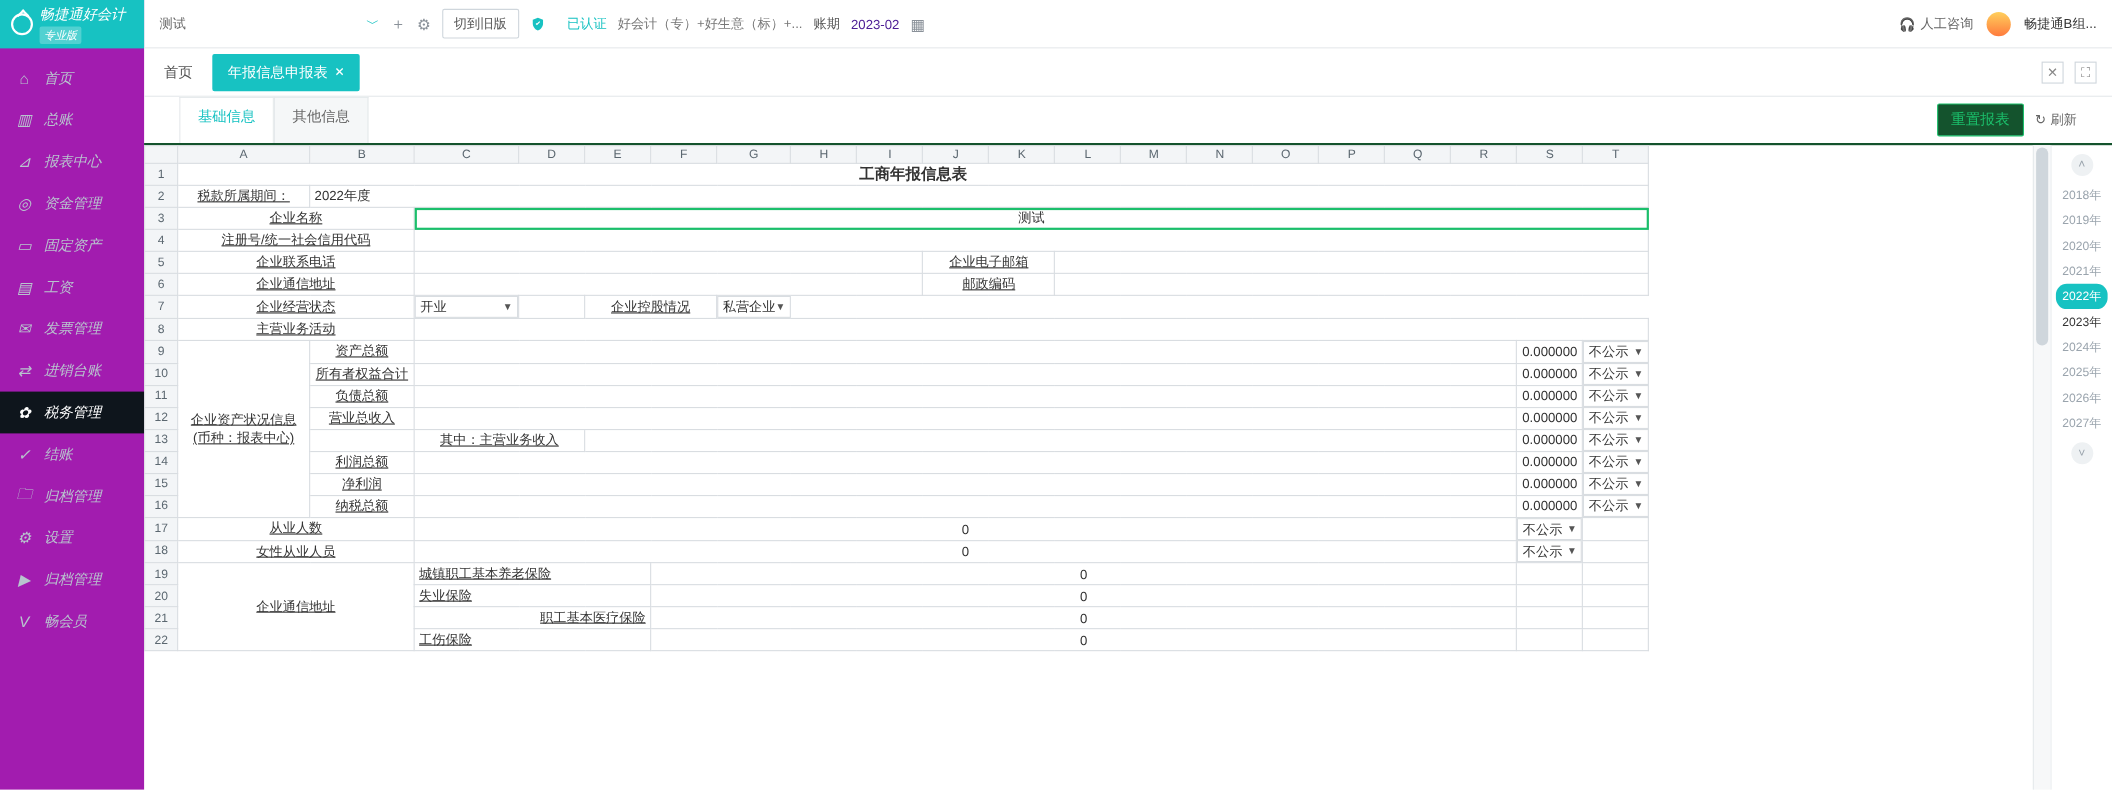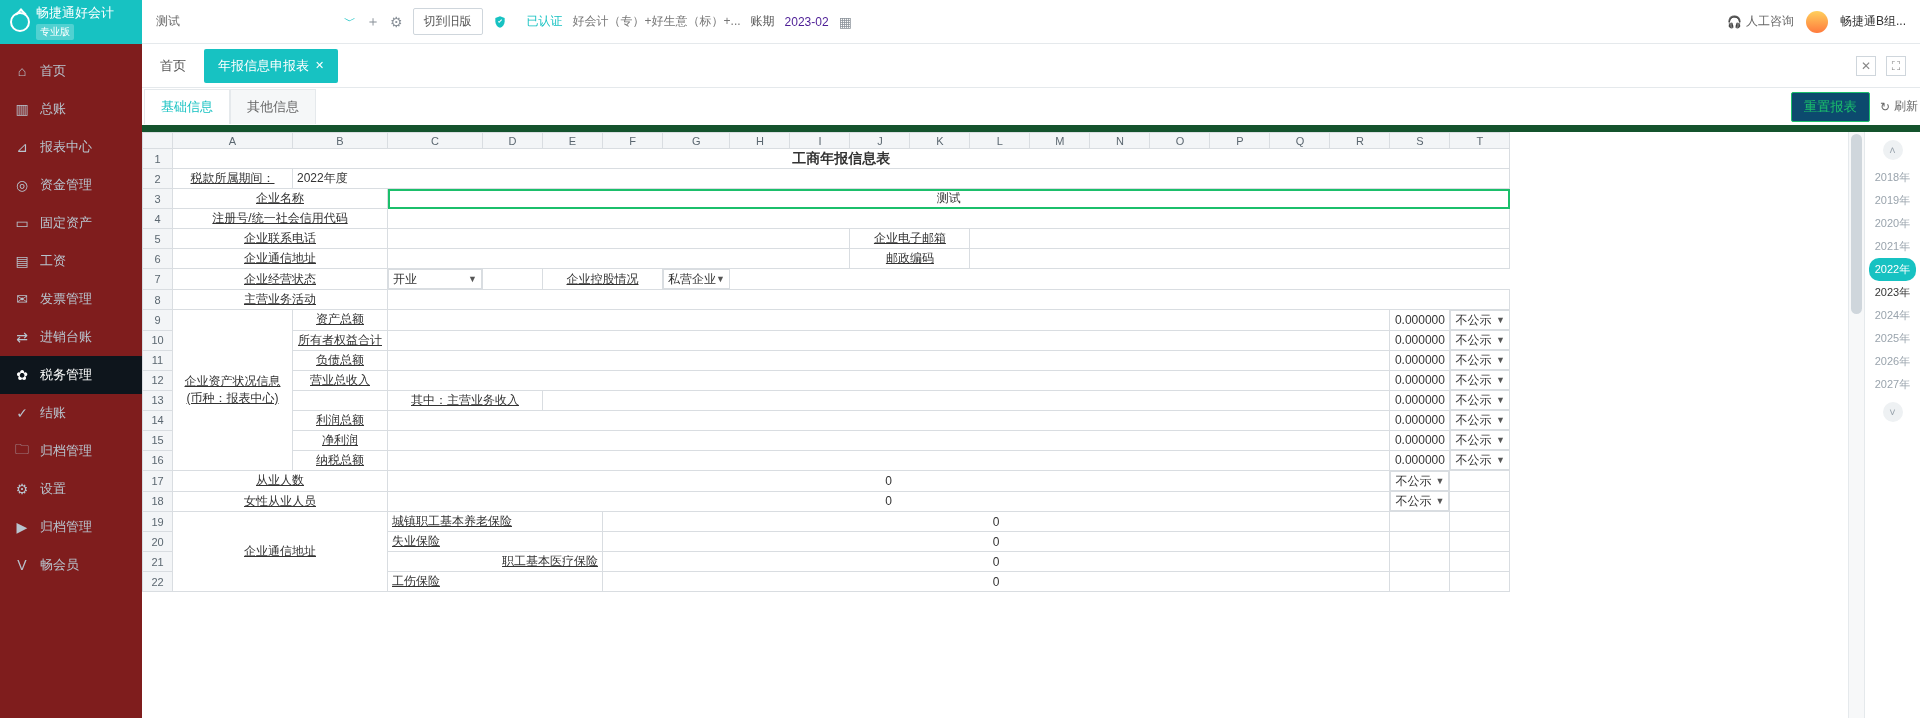--- a/index.html
+++ b/index.html
@@ -1,20 +1,20 @@
 <!DOCTYPE html>
 <html><head>
 <meta charset="utf-8">
 <style>
 * { margin:0; padding:0; box-sizing:border-box; font-family:"Microsoft YaHei","PingFang SC",Arial,sans-serif; }
 body { background:#fff; font-size:12px; color:#333; overflow:hidden; }
 
 
 .app { display:flex; width:1920px; height:718px; }
-.sidebar { width:142px; background:#7f1d1d; color:#b8c4ce; display:flex; flex-direction:column; }
+.sidebar { width:131px; background:#a21caf; color:#b8c4ce; display:flex; flex-direction:column;font-style:italic; }
 .brand { height:44px; background:#17c2c2; display:flex; align-items:center; padding:0 10px; color:#fff; font-size:13px; gap:6px; }
 .brand-icon { width:20px; height:20px; border:2px solid #fff; border-radius:50%; position:relative; }
 .brand-icon:before { content:""; position:absolute; left:5px; top:-4px; width:6px; height:6px; border-top:2px solid #fff; border-right:2px solid #fff; transform:rotate(-45deg); }
 .brand-sub { font-size:10px; background:rgba(255,255,255,.25); padding:1px 4px; border-radius:2px; margin-top:2px; display:inline-block; }
 .nav { flex:1; padding-top:8px; }
 .nav-item { display:flex; align-items:center; gap:10px; padding:10px 14px; font-size:13px; cursor:pointer; }
 .nav-item.active { background:#0e151c; color:#fff; }
 .nav-item .ic { width:16px; height:16px; display:inline-flex; align-items:center; justify-content:center; font-size:14px; }
 
 .main { flex:1; display:flex; flex-direction:column; min-width:0; }
@@ -31,25 +31,25 @@
 .topbar-right { margin-left:auto; display:flex; align-items:center; gap:12px; }
 .avatar { width:22px; height:22px; border-radius:50%; background:linear-gradient(180deg,#ffcf5c 0,#ff7a3d 100%); display:inline-block; }
 
 .tabstrip { height:44px; border-bottom:1px solid #e5e9ec; display:flex; align-items:center; padding:0 14px; gap:14px; }
 .page-tab { padding:8px 4px; color:#555; font-size:13px; }
 .page-tab.pill { background:#17c2c2; color:#fff; border-radius:2px; padding:8px 14px; display:flex; align-items:center; gap:6px; }
 .page-tab.pill .x { font-size:11px; }
 .tabstrip-right { margin-left:auto; display:flex; align-items:center; gap:10px; }
 .sq-btn { width:20px; height:20px; border:1px solid #cfd6dc; display:flex; align-items:center; justify-content:center; color:#888; cursor:pointer; }
 
-.subtab-row { height:44px; border-bottom:7px solid #14532d; display:flex; align-items:center; padding:0 2px; }
+.subtab-row { height:44px; border-bottom:2px solid #14532d; display:flex; padding:0 32px; }
 .subtab { padding:8px 16px; border-top:1px solid #e5e9ec; border-left:1px solid #e5e9ec; border-right:1px solid #e5e9ec; background:#f5f7f8; color:#666; font-size:13px; cursor:pointer; }
 .subtab.active { background:#fff; color:#17c2c2; }
 .subtab-row .right { margin-left:auto; display:flex; gap:10px; align-items:center; }
-.btn-green-o { border:1px solid #1bbf6b; color:#1bbf6b; background:#0c4a6e; padding:5px 12px; border-radius:2px; cursor:pointer; }
+.btn-green-o { border:1px solid #1bbf6b; color:#1bbf6b; background:#14532d; padding:5px 12px; border-radius:2px; cursor:pointer; }
 .btn-plain { color:#666; display:flex; align-items:center; gap:4px; cursor:pointer; }
 
 .content { flex:1; display:flex; min-height:0; }
 .sheet-wrap { flex:1; overflow:auto; position:relative; }
 
 
 table.sheet { border-collapse:collapse; table-layout:fixed; }
 table.sheet th, table.sheet td { border:1px solid #d9dde1; height:20px; font-size:12px; text-align:center; color:#333; background:#fff; padding:0 4px; overflow:hidden; white-space:nowrap; }
 table.sheet thead th { background:#f3f5f7; color:#5b6770; font-weight:400; height:16px; font-size:11px; }
 table.sheet th.rowhdr { background:#f3f5f7; color:#5b6770; font-weight:400; width:30px; font-size:11px; }

